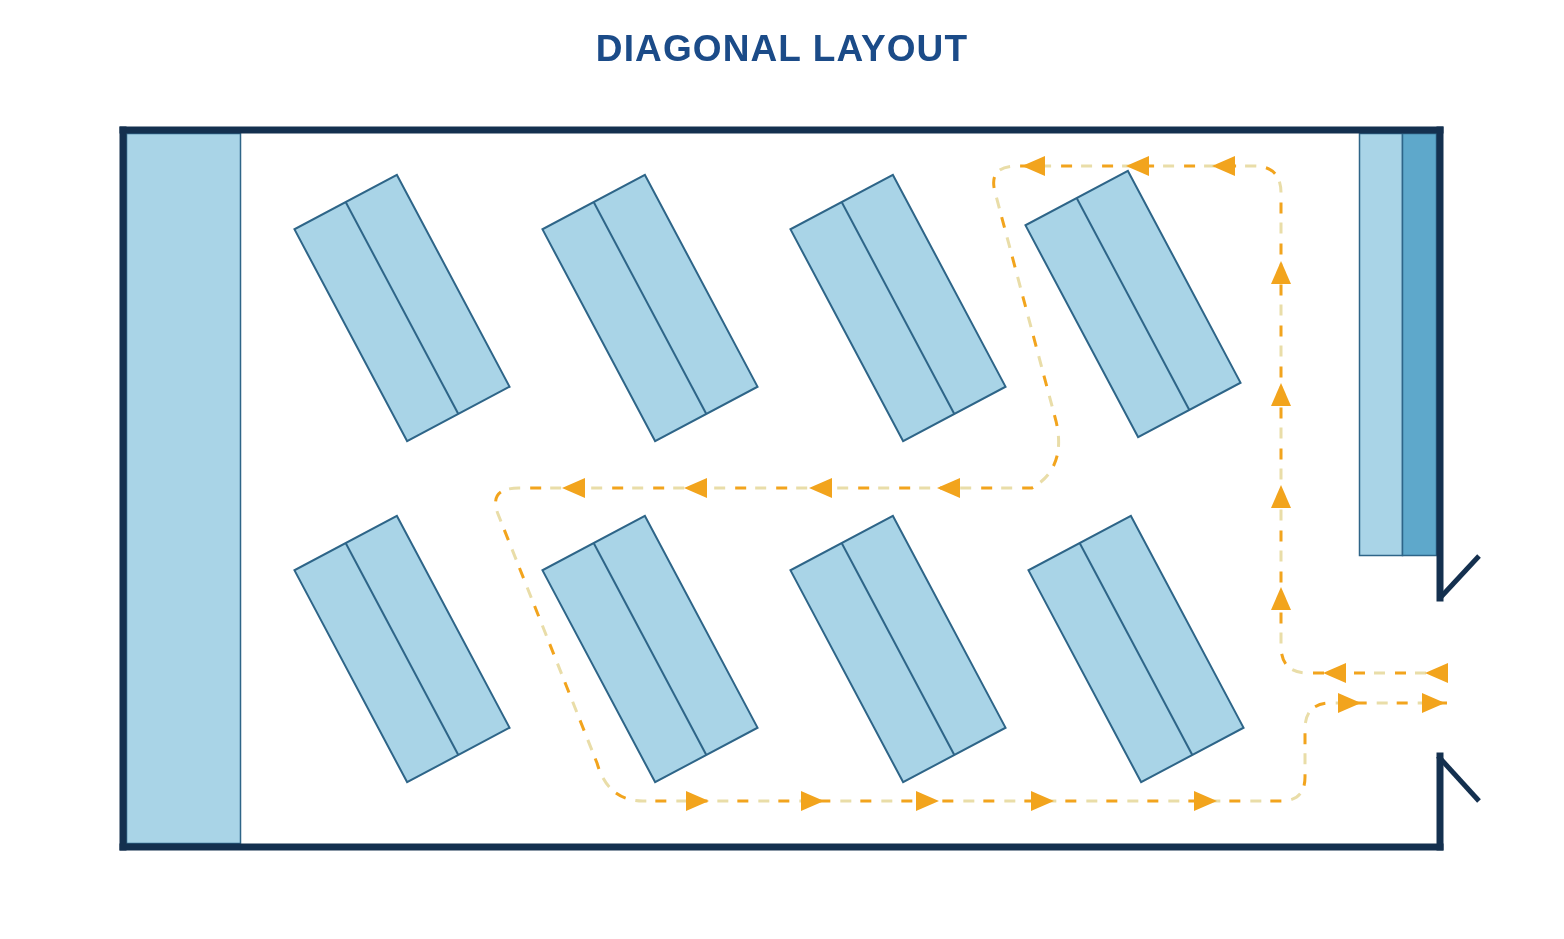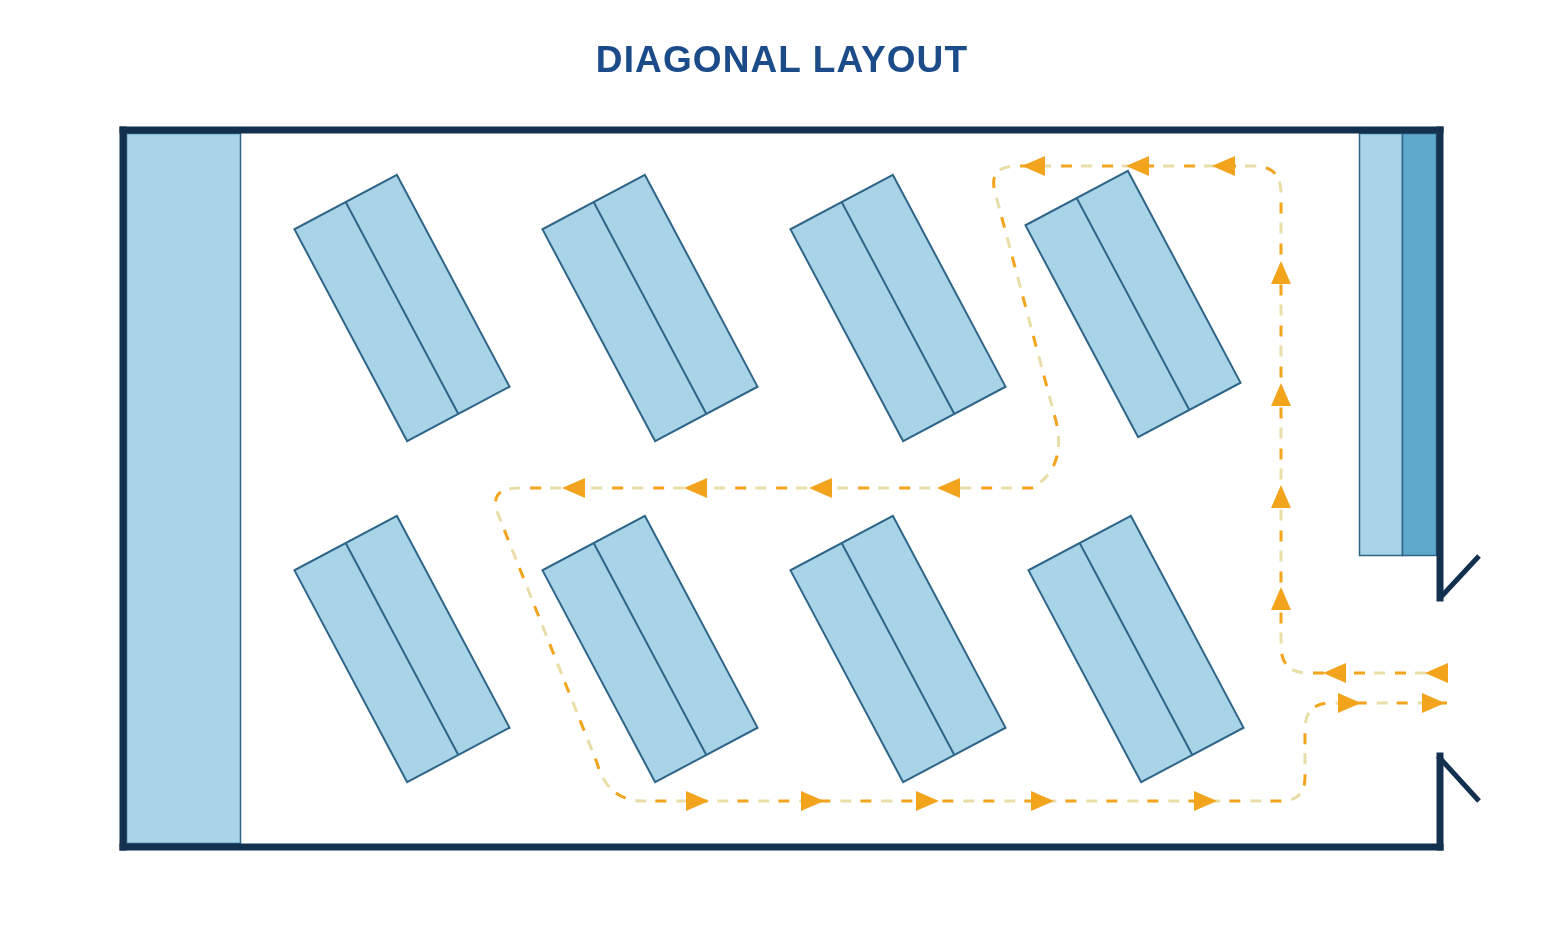--- a/index.html
+++ b/index.html
@@ -12,21 +12,21 @@
     font-family: "Liberation Sans", sans-serif;
   }
   .stage {
     position: relative;
     width: 1564px;
     height: 939px;
     background: #ffffff;
   }
   .title {
     position: absolute;
-    top: 39px;
+    top: 28px;
     left: 0;
     width: 100%;
     margin: 0;
     text-align: center;
     font-size: 37px;
     font-weight: 700;
     letter-spacing: 0.03em;
     color: #1b4b88;
   }
   #floorplan {

